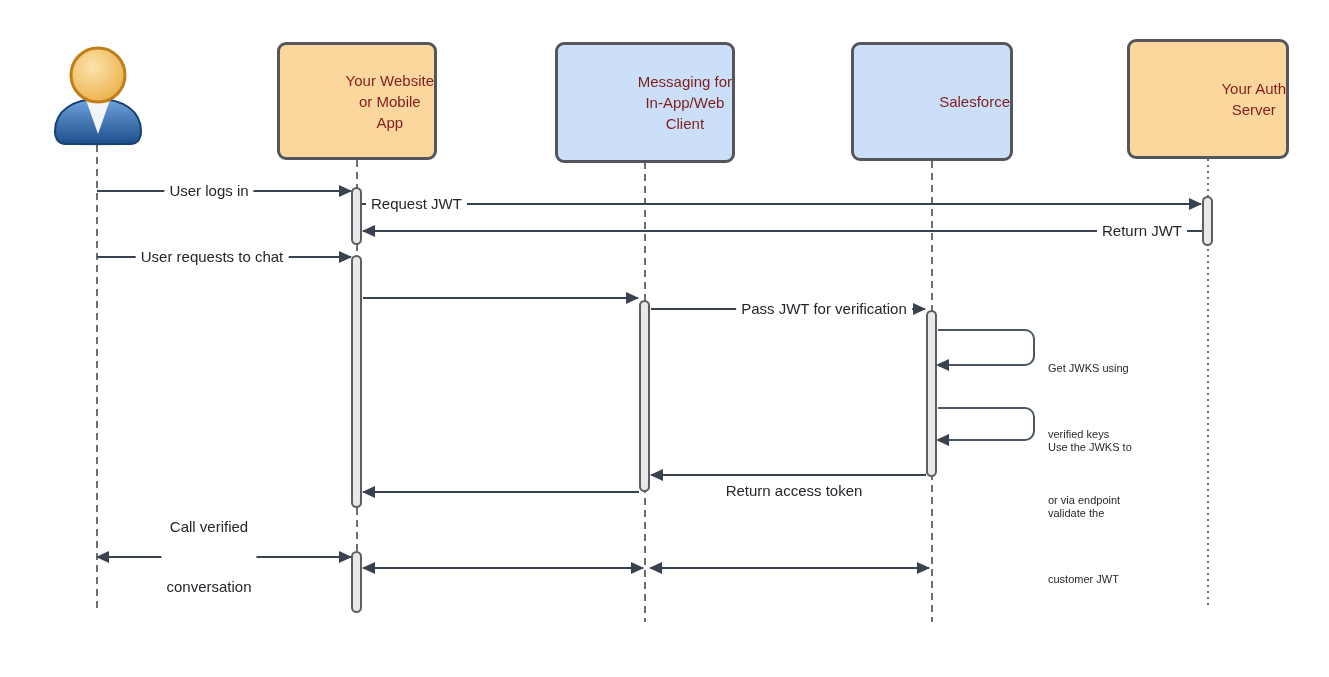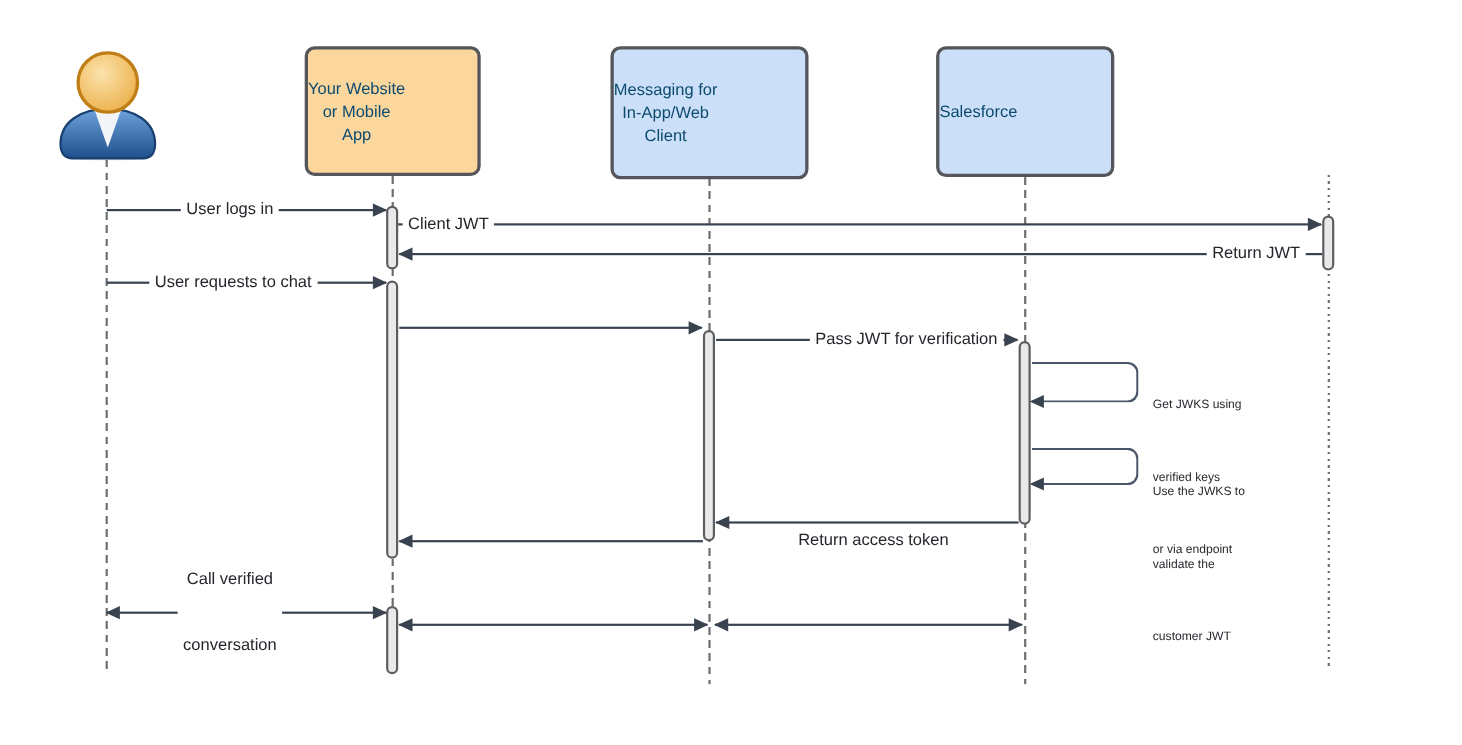--- a/index.html
+++ b/index.html
@@ -3,22 +3,22 @@
 <meta charset="utf-8">
 <style>
   html,body{margin:0;padding:0;background:#ffffff;}
   .canvas{
     position:relative;width:1329px;height:677px;background:#ffffff;overflow:hidden;
     font-family:"Liberation Sans", sans-serif;
   }
   
   .pbox{
     position:absolute;box-sizing:border-box;border:3px solid #55565b;border-radius:9px;
-    display:flex;align-items:center;justify-content:flex-start;text-align:center;
-    font-size:15px;color:#0c4a6e;line-height:1.4;
+    display:flex;align-items:center;justify-content:flex-end;text-align:center;
+    font-size:15px;color:#7f1d1d;line-height:1.4;
   }
   .pbox.orange{background:#fbd79e;}
   .pbox.blue{background:#cbe0f8;}
   .pbox .box-label{white-space:pre-line;}
   
   .lifeline{
     position:absolute;width:2px;
     background:repeating-linear-gradient(to bottom,#6e6e70 0 7px,transparent 7px 12px);
   }
   .lifeline.dotted{
@@ -88,37 +88,41 @@
 App</span>
   </div>
   <div class="pbox blue" style="left:851px;top:42px;width:162px;height:119px;">
     <span class="box-label">Salesforce</span>
   </div>
   <div class="pbox blue" style="left:555px;top:42px;width:180px;height:121px;">
     <span class="box-label">Messaging for
 In-App/Web
 Client</span>
   </div>
+  <div class="pbox orange" style="left:1127px;top:39px;width:162px;height:120px;">
+    <span class="box-label">Your Auth
+Server</span>
+  </div>
 
   <div class="abar" style="left:351px;top:187px;height:58px;"></div>
   <div class="abar" style="left:1202px;top:196px;height:50px;"></div>
   <div class="abar" style="left:351px;top:255px;height:253px;"></div>
   <div class="abar" style="left:639px;top:300px;height:192px;"></div>
   <div class="abar" style="left:926px;top:310px;height:167px;"></div>
   <div class="abar" style="left:351px;top:551px;height:62px;"></div>
 
   <div class="msg" style="left:97px;top:190px;width:254px;">
     <div class="head-r"></div>
   </div>
   <div class="msg-label" style="left:209px;top:191px;">User logs in</div>
 
   <div class="msg" style="left:362px;top:203px;width:839px;">
     <div class="head-r"></div>
   </div>
-  <div class="msg-label left-anchored" style="left:366px;top:204px;">Client JWT</div>
+  <div class="msg-label left-anchored" style="left:366px;top:204px;">Request JWT</div>
 
   <div class="msg" style="left:363px;top:230px;width:839px;">
     <div class="head-l"></div>
   </div>
   <div class="msg-label" style="left:1142px;top:231px;">Return JWT</div>
 
   <div class="msg" style="left:97px;top:256px;width:254px;">
     <div class="head-r"></div>
   </div>
   <div class="msg-label" style="left:212px;top:257px;">User requests to chat</div>

